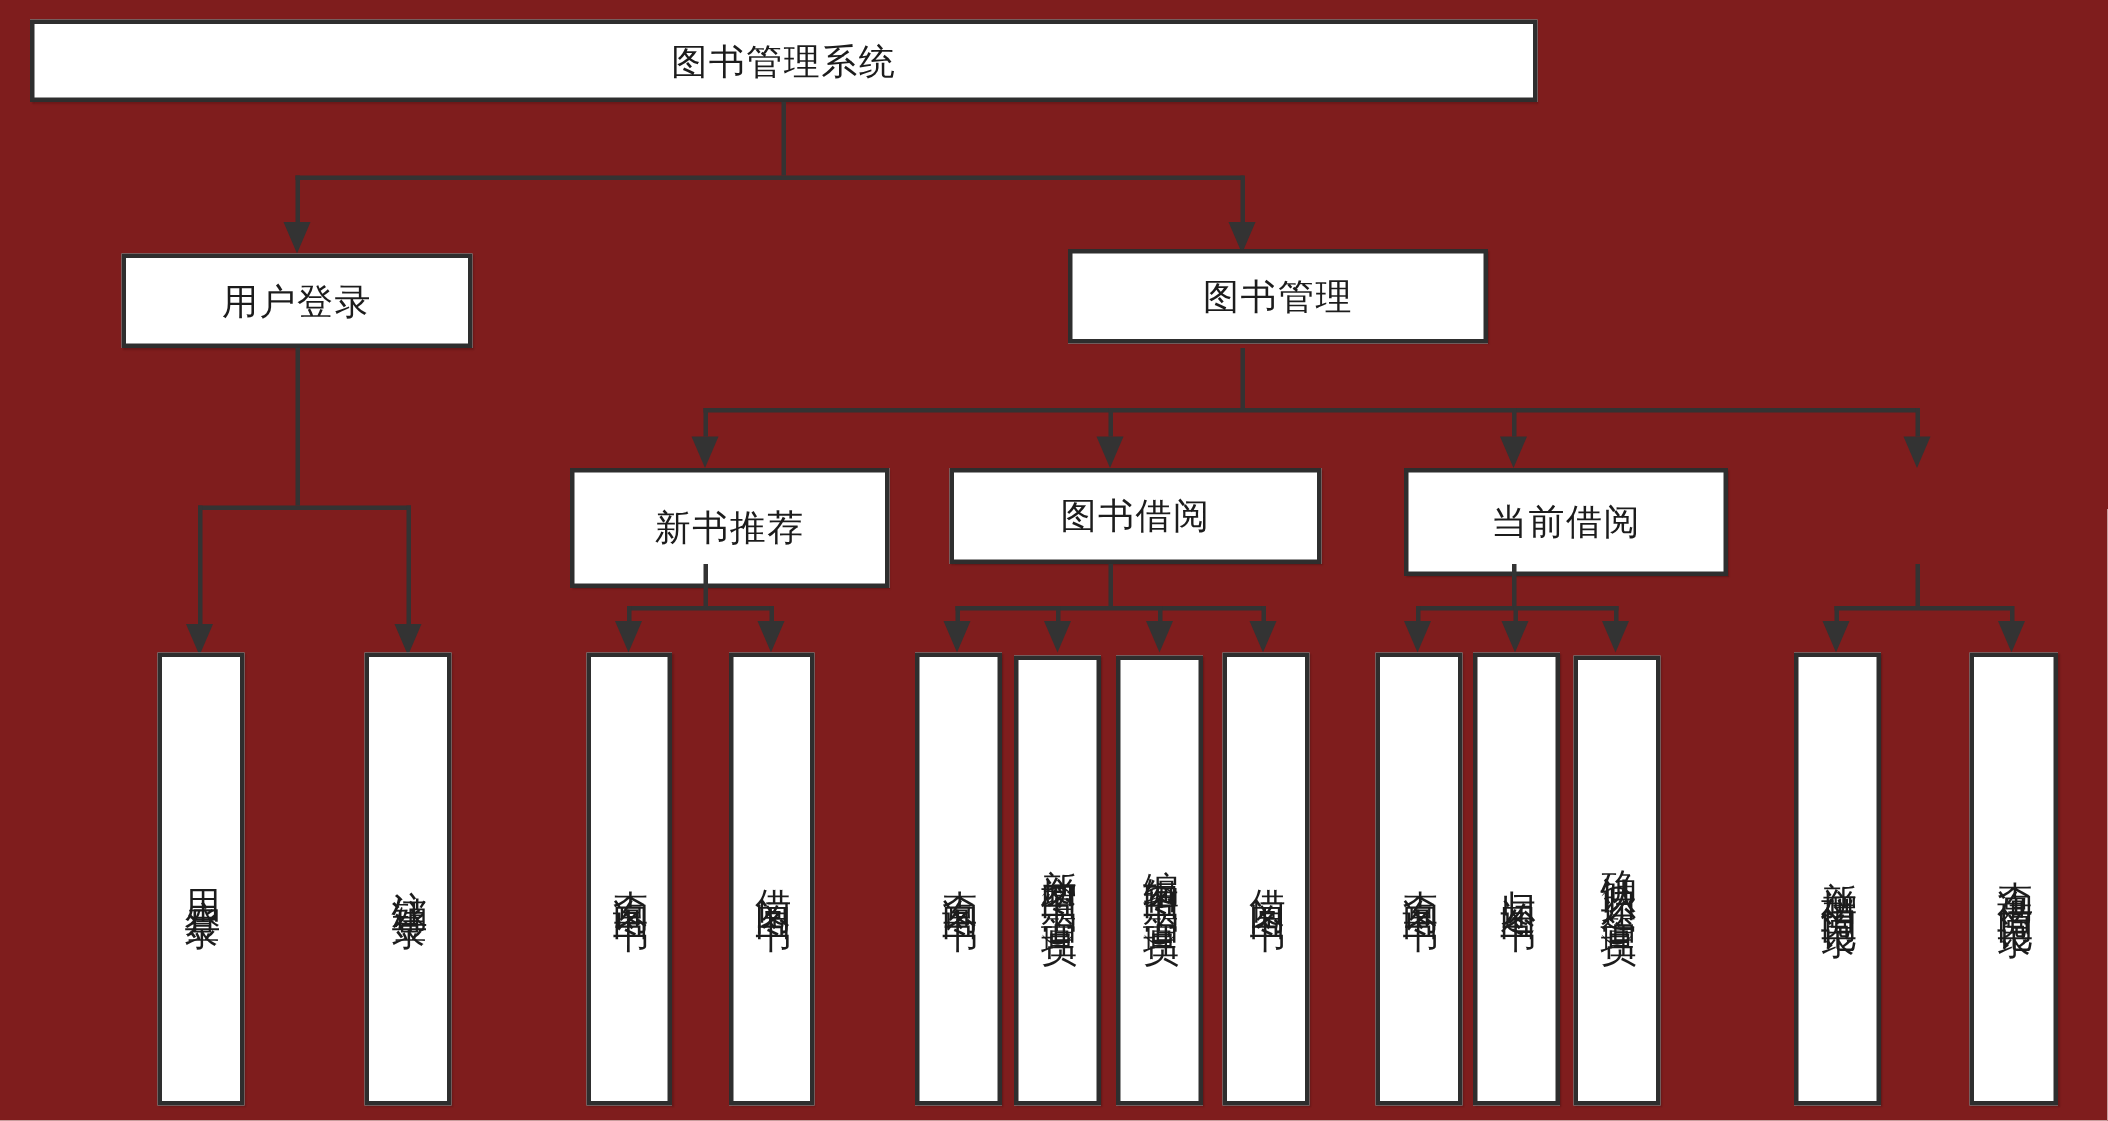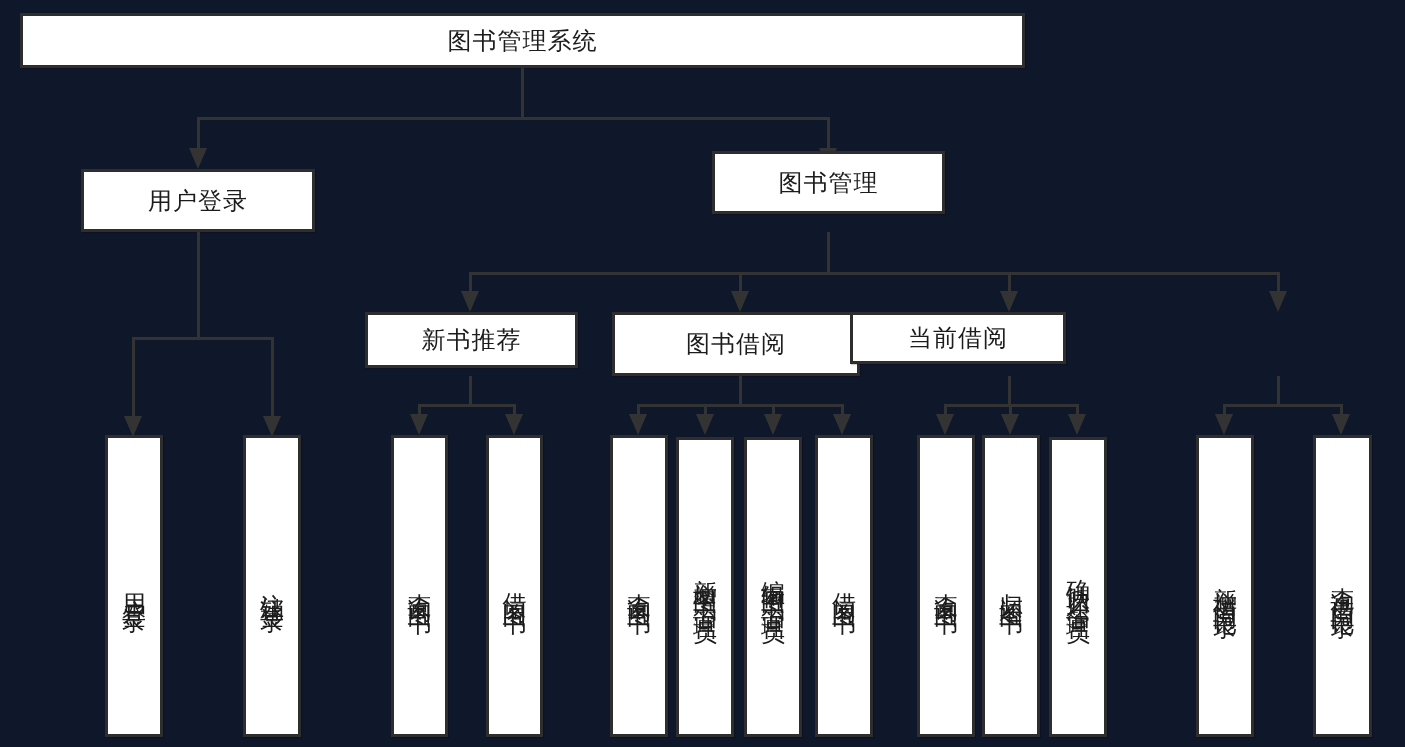--- a/index.html
+++ b/index.html
@@ -1,17 +1,17 @@
 <!DOCTYPE html>
 <html><head>
 <meta charset="utf-8">
 <style>
   html,body{margin:0;padding:0;background:#ffffff;}
   .canvas{
-    position:relative;width:1405px;height:747px;background:#0f172a;overflow:hidden;
+    position:relative;width:1405px;height:747px;background:#7f1d1d;overflow:hidden;
     font-family:"Liberation Sans","DejaVu Sans",sans-serif;color:#1c1c1c;
   }
   .box{
     position:absolute;box-sizing:border-box;background:#ffffff;
     border:3px solid #2e2e2e;display:flex;align-items:center;justify-content:center;
     box-shadow:1px 1px 1px rgba(0,0,0,0.18);
   }
   .hbox{font-size:24px;letter-spacing:1px;white-space:nowrap;}
   .vbox span{
     writing-mode:vertical-rl;text-orientation:mixed;
@@ -41,21 +41,21 @@
   <div class="v" style="left:521px;top:68px;height:49px"></div>
   <div class="h" style="left:197px;top:117px;width:632px"></div>
   <div class="v" style="left:197px;top:117px;height:31px"></div>
   <div class="arrow" style="left:189px;top:148px"></div>
   <div class="v" style="left:827px;top:117px;height:31px"></div>
   <div class="arrow" style="left:819px;top:148px"></div>
 
   <div class="box hbox" style="left:81px;top:169px;width:234px;height:63px">
     <span>用户登录</span>
   </div>
-  <div class="box hbox" style="left:712px;top:151px;width:233px;height:63px">
+  <div class="box hbox" style="left:712px;top:166px;width:280px;height:63px">
     <span>图书管理</span>
   </div>
 
   <div class="v" style="left:197px;top:232px;height:105px"></div>
   <div class="h" style="left:132px;top:337px;width:142px"></div>
   <div class="v" style="left:132px;top:337px;height:79px"></div>
   <div class="arrow" style="left:124px;top:416px"></div>
   <div class="v" style="left:271px;top:337px;height:79px"></div>
   <div class="arrow" style="left:263px;top:416px"></div>
 
@@ -63,27 +63,27 @@
   <div class="h" style="left:469px;top:272px;width:811px"></div>
   <div class="v" style="left:469px;top:272px;height:19px"></div>
   <div class="arrow" style="left:461px;top:291px"></div>
   <div class="v" style="left:739px;top:272px;height:19px"></div>
   <div class="arrow" style="left:731px;top:291px"></div>
   <div class="v" style="left:1008px;top:272px;height:19px"></div>
   <div class="arrow" style="left:1000px;top:291px"></div>
   <div class="v" style="left:1277px;top:272px;height:19px"></div>
   <div class="arrow" style="left:1269px;top:291px"></div>
 
-  <div class="box hbox" style="left:365px;top:312px;width:213px;height:56px">
+  <div class="box hbox" style="left:380px;top:312px;width:213px;height:80px">
     <span>新书推荐</span>
   </div>
-  <div class="box hbox" style="left:612px;top:312px;width:248px;height:64px">
+  <div class="box hbox" style="left:633px;top:312px;width:248px;height:64px">
     <span>图书借阅</span>
   </div>
-  <div class="box hbox" style="left:850px;top:312px;width:216px;height:52px">
+  <div class="box hbox" style="left:936px;top:312px;width:216px;height:72px">
     <span>当前借阅</span>
   </div>
 
   <div class="v" style="left:469px;top:376px;height:28px"></div>
   <div class="h" style="left:418px;top:404px;width:98px"></div>
   <div class="v" style="left:418px;top:404px;height:10px"></div>
   <div class="arrow" style="left:410px;top:414px"></div>
   <div class="v" style="left:513px;top:404px;height:10px"></div>
   <div class="arrow" style="left:505px;top:414px"></div>
 

